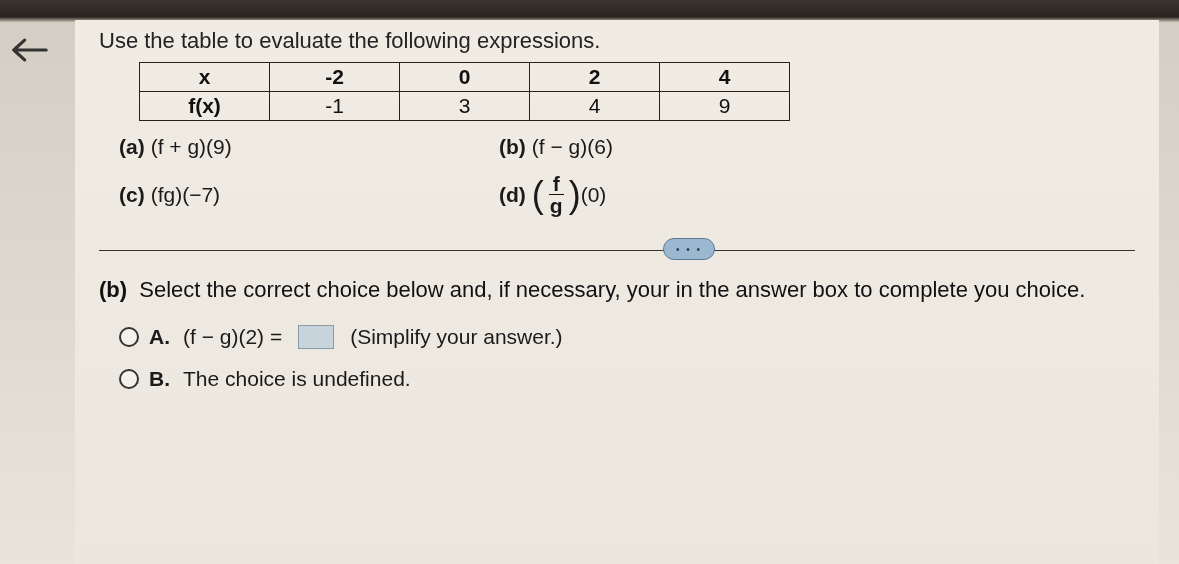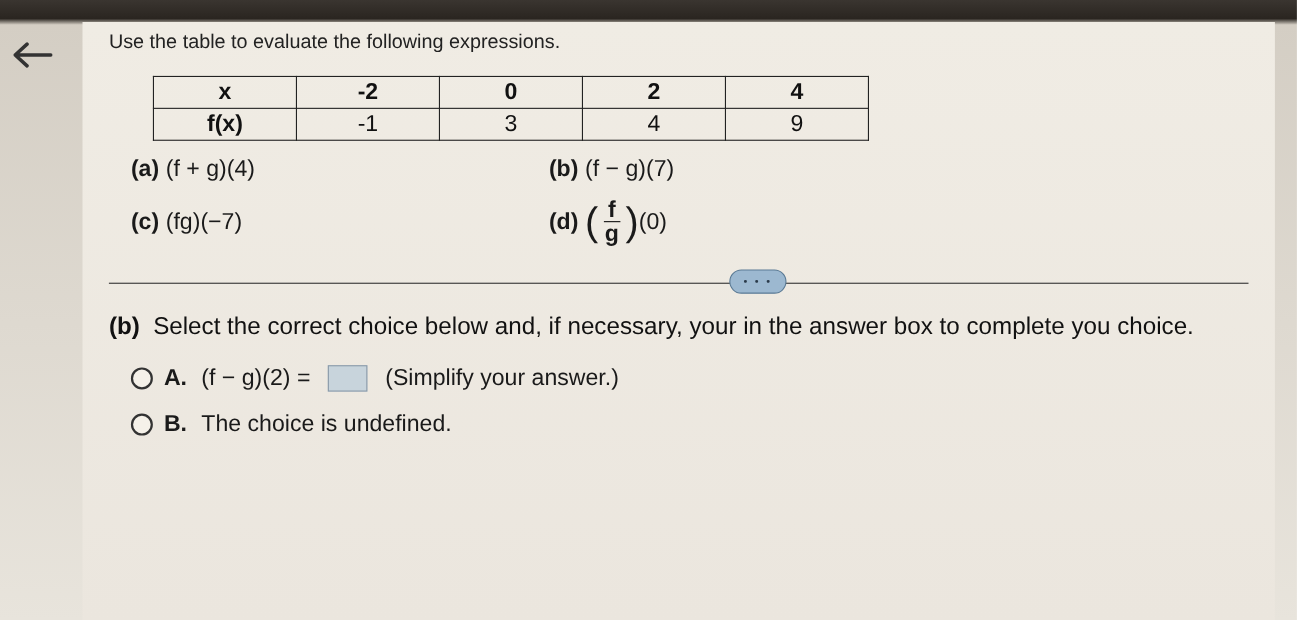--- a/index.html
+++ b/index.html
@@ -29,23 +29,23 @@
     height: 40px;
     display: flex;
     align-items: center;
     justify-content: center;
     color: #333;
     font-size: 30px;
     font-weight: bold;
   }
   .back-arrow svg { width: 36px; height: 30px; }
   .instruction {
-    font-size: 18px;
+    font-size: 22px;
     color: #222;
-    margin-bottom: 20px;
+    margin-bottom: 8px;
   }
   .table-wrap { margin-left: 40px; margin-bottom: 14px; }
   table.data {
     border-collapse: collapse;
     font-size: 21px;
   }
   table.data td, table.data th {
     border: 1.5px solid #222;
     padding: 2px 0;
     text-align: center;
@@ -168,25 +168,25 @@
         <td>4</td>
         <td>9</td>
       </tr>
     </tbody>
       </table>
   </div>
 
   <div class="parts">
     <div class="part-row">
       <span class="part-label">(a)</span>
-      <span>(f + g)(4)</span>
+      <span>(f + g)(9)</span>
     </div>
     <div class="part-row">
       <span class="part-label">(b)</span>
-      <span>(f − g)(7)</span>
+      <span>(f − g)(6)</span>
     </div>
     <div class="part-row">
       <span class="part-label">(c)</span>
       <span>(fg)(−7)</span>
     </div>
     <div class="part-row">
       <span class="part-label">(d)</span>
       <span class="frac">
         <span class="paren">(</span>
         <span class="frac-inner">

